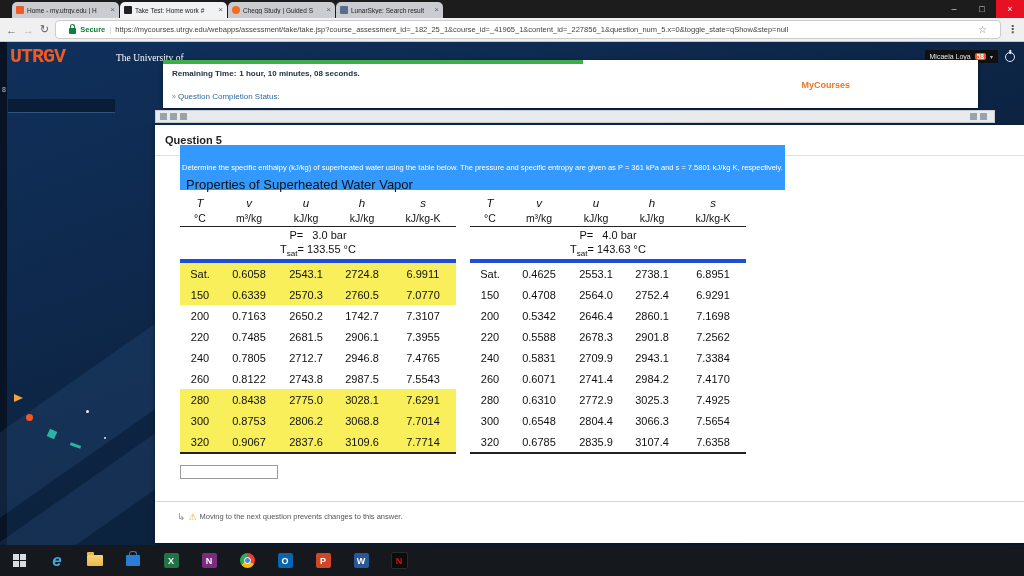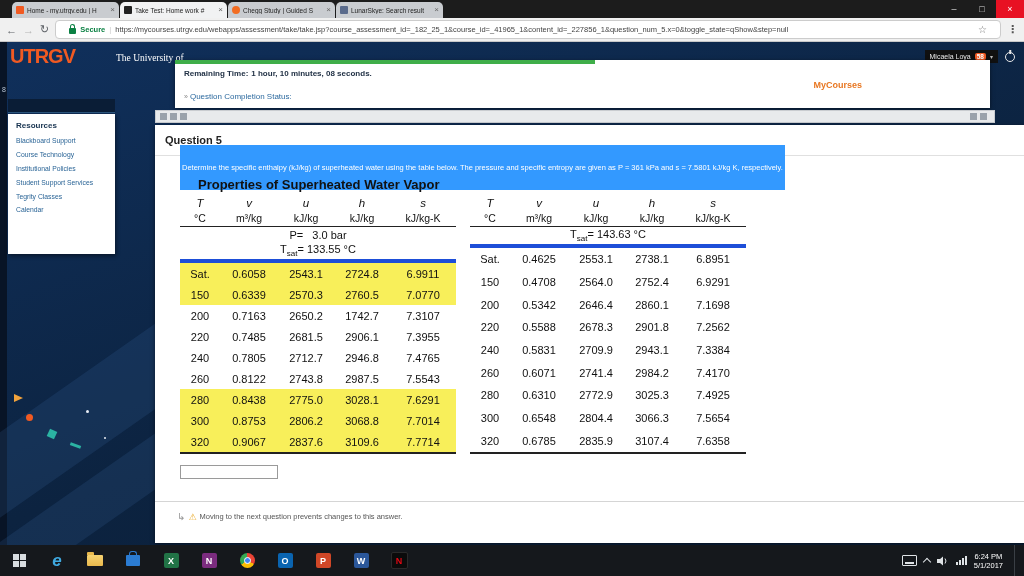--- a/index.html
+++ b/index.html
@@ -49,31 +49,31 @@
   .stripe.s2{left:-60px;top:400px;width:420px;height:46px;}
   .doodle{position:absolute;}
   .d1{left:26px;top:372px;width:7px;height:7px;border-radius:50%;background:#f15a22;}
   .d2{left:48px;top:388px;width:8px;height:8px;background:#2bb3a3;transform:rotate(25deg);}
   .d3{left:86px;top:368px;width:3px;height:3px;border-radius:50%;background:#e8eef5;}
   .d4{left:104px;top:395px;width:2px;height:2px;border-radius:50%;background:#e8eef5;}
   .d5{left:14px;top:352px;width:0;height:0;border-left:9px solid #f2a33c;border-top:4px solid transparent;border-bottom:4px solid transparent;}
   .d6{left:70px;top:402px;width:11px;height:3px;background:#2bb3a3;transform:rotate(20deg);}
 
   .logo{position:absolute;left:10px;top:3px;font-size:20px;font-weight:bold;color:#f15a22;
-    letter-spacing:-1px;font-family:Liberation Sans, sans-serif;}
+    letter-spacing:-1px;font-family:Liberation Mono, monospace;}
   .tagline{position:absolute;left:84px;top:11px;font-size:9.5px;color:#fff;
     font-family:"Liberation Serif","DejaVu Serif",serif;margin-left:32px;}
   .userbar{position:absolute;right:26px;top:8px;height:13px;background:#101010;display:flex;
     align-items:center;gap:4px;padding:0 5px;font-size:7px;color:#eee;}
   .badge{background:#f15a22;color:#fff;padding:0 2px;border-radius:2px;font-size:6.5px;font-weight:bold;}
   .caret{font-size:6px;color:#bbb;}
   .power{position:absolute;right:9px;top:10px;width:8px;height:8px;border:1.5px solid #e8e8e8;border-radius:50%;}
   .power::after{content:"";position:absolute;left:50%;top:-3px;width:1.5px;height:4px;background:#e8e8e8;transform:translateX(-50%);}
 
-  .timer-panel{position:absolute;left:175px;top:18px;width:815px;height:48px;background:#fff;
+  .timer-panel{position:absolute;left:163px;top:18px;width:815px;height:48px;background:#fff;
     box-shadow:0 1px 4px rgba(0,0,0,.5);}
   .progress{position:absolute;left:0;top:0;width:420px;height:4px;background:#3fae49;}
   .remaining{position:absolute;left:9px;top:9px;font-size:8px;color:#223246;font-weight:bold;}
   .remaining .tv{margin-left:3px;}
   .mycourses{position:absolute;right:128px;top:20px;font-size:9px;font-weight:bold;color:#e87722;cursor:pointer;}
   .completion{position:absolute;left:9px;top:32px;font-size:8px;color:#2d6a9f;}
   .exp{color:#888;font-size:7px;margin-right:2px;}
 
   .menu-stub{position:absolute;left:8px;top:57px;width:107px;height:13px;background:#0a1d36;border-bottom:1px solid #2c567e;}
   .strip{position:absolute;left:155px;top:68px;width:840px;height:13px;background:#e8eaec;
@@ -92,21 +92,21 @@
   .points-box{position:absolute;right:8px;top:5px;border:1px solid #c2c2c2;background:#fafafa;
     padding:3px 5px;display:flex;align-items:center;gap:7px;z-index:2;}
   .points{font-size:8px;color:#333;}
   .save-btn{font-size:8px;color:#333;background:linear-gradient(#fefefe,#d8d8d8);
     border:1px solid #909090;border-radius:2px;padding:2px 7px;font-family:inherit;cursor:pointer;}
   .qdivider{position:absolute;left:0;right:0;top:30px;border-top:1px solid #e0e0e0;}
   .prompt{position:absolute;left:25px;top:38px;font-size:7.5px;}
   .selection{background:#3399ff;color:#fff;padding:18px 2px;}
 
   .table-wrap{position:absolute;left:25px;top:52px;}
-  .table-title{font-size:13px;font-weight:bold;color:#111;margin:0 0 3px 18px;}
+  .table-title{font-size:13px;font-weight:normal;color:#111;margin:0 0 3px 6px;}
   .tables{display:flex;gap:14px;}
   table.steam{border-collapse:collapse;table-layout:fixed;width:276px;font-size:11px;color:#111;}
   .steam th,.steam td{text-align:center;padding:0;font-weight:normal;}
   .steam .colrow th{height:15px;font-style:italic;font-size:11.5px;}
   .steam .colrow th:nth-child(1){width:40px;}
   .steam .colrow th:nth-child(2){width:58px;}
   .steam .colrow th:nth-child(3){width:56px;}
   .steam .colrow th:nth-child(4){width:56px;}
   .steam .colrow th:nth-child(5){width:66px;}
   .steam .unitrow th{height:16px;border-bottom:1px solid #222;font-size:10.5px;}
@@ -244,29 +244,20 @@
     <div class="strip">
       <i></i>
       <i></i>
       <i></i>
       <span class="right">
         <i></i>
         <i></i>
       </span>
     </div>
 
-    <div class="sidebar">
-      <div class="sb-title">Resources</div>
-      <a class="sb-link">Blackboard Support</a>
-      <a class="sb-link">Course Technology</a>
-      <a class="sb-link">Institutional Policies</a>
-      <a class="sb-link">Student Support Services</a>
-      <a class="sb-link">Tegrity Classes</a>
-      <a class="sb-link">Calendar</a>
-    </div>
 
     <div class="qpanel">
       <div class="qtitle">Question 5</div>
       <div class="qdivider"></div>
       <div class="prompt">
         <span class="selection">Determine the specific enthalpy (kJ/kg) of superheated water using the table below. The pressure and specific entropy are given as P = 361 kPa and s = 7.5801 kJ/kg K, respectively.</span>
       </div>
 
       <div class="table-wrap">
         <div class="table-title">Properties of Superheated Water Vapor</div>
@@ -370,20 +361,23 @@
                 <th>h</th>
                 <th>s</th>
               </tr>
               <tr class="unitrow">
                 <th>°C</th>
                 <th>m³/kg</th>
                 <th>kJ/kg</th>
                 <th>kJ/kg</th>
                 <th>kJ/kg-K</th>
               </tr>
+              <tr class="prow">
+                <th colspan="5">P=   4.0 bar</th>
+              </tr>
               <tr class="tsatrow">
                 <th colspan="5"><span>T</span><sub>sat</sub><span>= 143.63 °C</span></th>
               </tr>
             </thead>
             <tbody>
                 <tr>
                   <td>Sat.</td>
                   <td>0.4625</td>
                   <td>2553.1</td>
                   <td>2738.1</td>
@@ -497,36 +491,15 @@
     </div>
     <div class="tb-btn">
       <span class="office ppt">P</span>
     </div>
     <div class="tb-btn">
       <span class="office word">W</span>
     </div>
     <div class="tb-btn">
       <span class="office netflix">N</span>
     </div>
-    <div class="tray">
-      <span class="kbd"></span>
-      <span class="chev"></span>
-      <span>
-        <svg width="12" height="10" viewBox="0 0 12 10">
-            <polygon points="0,3 3,3 6,0.5 6,9.5 3,7 0,7" fill="#dfe3e6"></polygon>
-            <path d="M8 2.5 Q10 5 8 7.5" stroke="#dfe3e6" fill="none" stroke-width="1"></path>
-          </svg>
-      </span>
-      <span class="bars">
-          <span class="b1"></span>
-          <span class="b2"></span>
-          <span class="b3"></span>
-          <span class="b4"></span>
-        </span>
-      <div class="clock">
-        <div>6:24 PM</div>
-        <div>5/1/2017</div>
-      </div>
-      <span class="sliver"></span>
-    </div>
   </div>
 
 </div>
 
 </body></html>

